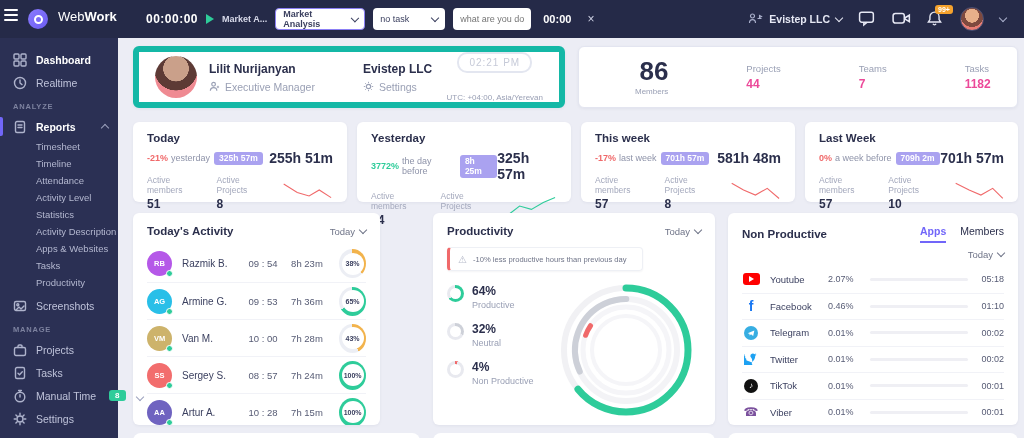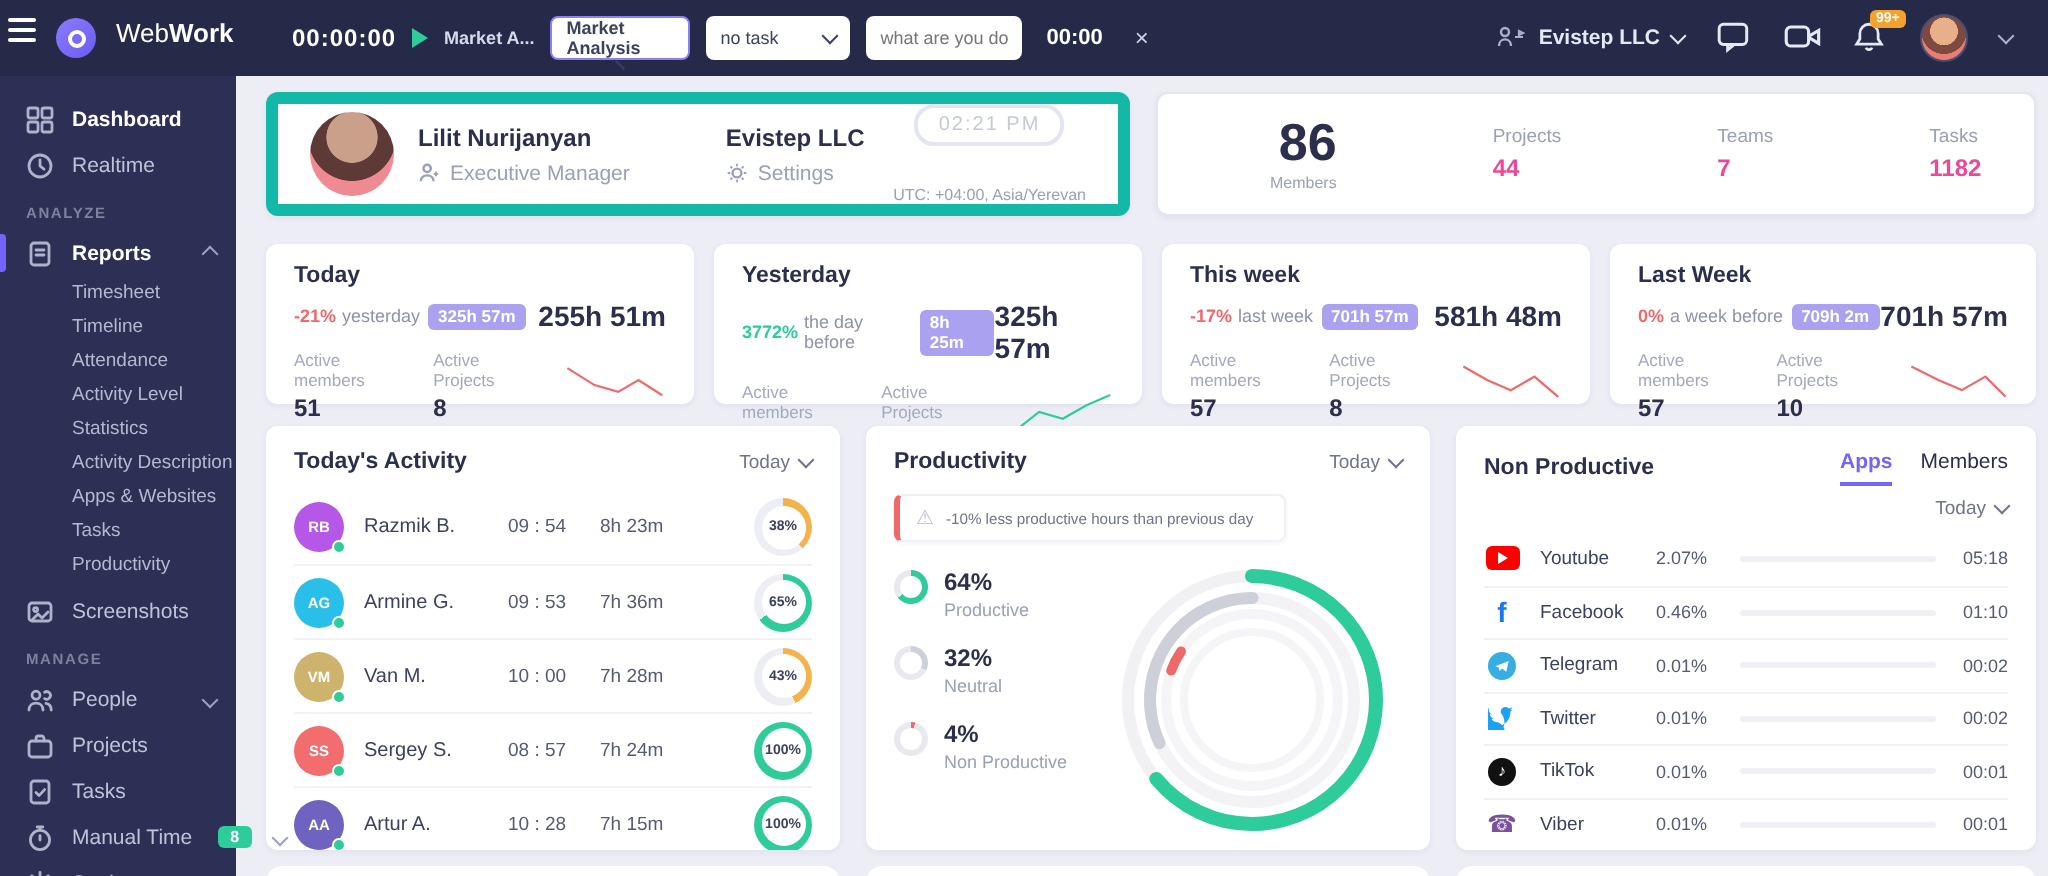--- a/index.html
+++ b/index.html
@@ -12,21 +12,21 @@
   .hamburger span { height:2px; background:#fff; border-radius:1px; }
   .logo-badge { width:20px; height:20px; border-radius:50%; background:linear-gradient(135deg,#8a7bff,#6c5cf0); display:flex; align-items:center; justify-content:center; }
   .logo-badge i { width:9px; height:9px; border:2px solid #fff; border-radius:50%; display:block; }
   .brand { color:#fff; font-size:13px; white-space:nowrap; }
   .brand b { font-weight:700; }
   .timer-group { display:flex; align-items:center; gap:8px; margin-left:28px; }
   .timer-time { color:#fff; font-weight:700; font-size:12px; letter-spacing:.5px; }
   .play-btn { width:0; height:0; border-left:8px solid #2ecc9a; border-top:5px solid transparent; border-bottom:5px solid transparent; cursor:pointer; }
   .timer-proj { color:#d8daea; font-size:9px; font-weight:700; }
   .tb-select { background:#fff; border-radius:4px; height:22px; display:flex; align-items:center; justify-content:space-between; padding:0 7px; font-size:9px; color:#3c4160; cursor:pointer; gap:6px; }
-  .tb-select.primary { border:1px solid #8c80f5; width:70px; font-weight:700;flex-direction:column; }
+  .tb-select.primary { border:1px solid #8c80f5; width:90px; font-weight:700; }
   .tb-select.plain { width:72px; }
   .tb-input { background:#fff; border:none; border-radius:4px; height:22px; width:78px; font-size:9px; color:#7a7f99; padding:0 7px; font-family:"Liberation Sans",sans-serif; }
   .tb-count { color:#fff; font-weight:700; font-size:11px; margin-left:4px; }
   .tb-close { color:#cfd2e4; font-size:12px; margin-left:8px; cursor:pointer; }
   .topbar-right { margin-left:auto; display:flex; align-items:center; gap:16px; padding-right:18px; }
   .org-group { display:flex; align-items:center; gap:6px; color:#e6e8f4; font-size:10.5px; font-weight:700; cursor:pointer; }
   .chev { width:6px; height:6px; border-right:1.5px solid currentColor; border-bottom:1.5px solid currentColor; transform:rotate(45deg); display:inline-block; margin-top:-3px; }
   .tb-icon { width:18px; height:18px; cursor:pointer; position:relative; }
   .tb-icon svg { display:block; }
   .notif-badge { position:absolute; top:-5px; left:9px; background:#f5a22d; color:#fff; font-size:7px; font-weight:700; border-radius:3px; padding:1px 3px; line-height:1; }
@@ -82,21 +82,21 @@
   .sum-cmp { color:#8e93a9; margin-right:4px; }
   .sum-badge { background:#aaa2f0; color:#fff; font-size:8.5px; font-weight:700; border-radius:3px; padding:1.5px 5px; }
   .sum-value { margin-left:auto; font-size:14px; font-weight:700; color:#2b2f4c; }
   .sum-bottom { display:flex; margin-top:9px; align-items:flex-start; }
   .sum-pair { margin-right:18px; }
   .sum-pair .l { font-size:8.5px; color:#a3a8bc; }
   .sum-pair .v { font-size:12px; font-weight:700; color:#2b2f4c; margin-top:2px; }
   .spark { margin-left:auto; }
 
   
-  .act-card { left:15px; top:175px; width:287px; height:212px; overflow:hidden; padding:12px 14px 0; }
+  .act-card { left:15px; top:175px; width:247px; height:212px; overflow:hidden; padding:12px 14px 0; }
   .card-head { display:flex; align-items:center; }
   .card-title { font-size:11.5px; font-weight:700; color:#2b2f4c; }
   .filter { margin-left:auto; font-size:9.5px; color:#6f7488; display:flex; align-items:center; gap:5px; cursor:pointer; }
   .act-row { display:flex; align-items:center; height:37px; border-top:1px solid #f1f2f7; }
   .act-row:first-of-type { border-top:none; }
   .act-avatar { width:25px; height:25px; border-radius:50%; color:#fff; font-size:7.5px; font-weight:700; display:flex; align-items:center; justify-content:center; position:relative; flex-shrink:0; }
   .act-avatar .dot { position:absolute; right:-1px; bottom:-1px; width:7px; height:7px; border-radius:50%; background:#2ecc9a; border:1.5px solid #fff; }
   .act-name { font-size:10px; color:#3c4160; margin-left:10px; width:72px; }
   .act-start { font-size:9.5px; color:#565b74; width:46px; }
   .act-dur { font-size:9.5px; color:#565b74; width:52px; }
@@ -256,31 +256,20 @@
           <circle cx="4.8" cy="5.8" r="1"></circle>
           <path d="M3 11l3-3 2 2 3-3"></path>
         </svg>
       </span>
     <span class="lbl">Screenshots</span>
   </div>
   <div class="side-section">MANAGE</div>
   <div class="side-item">
     <span class="side-icon">
         <svg width="14" height="14" viewBox="0 0 14 14">
-          <circle cx="5" cy="4.6" r="2"></circle>
-          <path d="M1.5 12c0-2 1.5-3.4 3.5-3.4S8.5 10 8.5 12"></path>
-          <path d="M9.3 3.1a1.9 1.9 0 110 3.2M10 8.7c1.6.3 2.6 1.6 2.6 3.3"></path>
-        </svg>
-      </span>
-    <span class="lbl">People</span>
-    <span class="side-chev"><span class="chev"></span></span>
-  </div>
-  <div class="side-item">
-    <span class="side-icon">
-        <svg width="14" height="14" viewBox="0 0 14 14">
           <rect x="1.5" y="4.5" width="11" height="8" rx="1.5"></rect>
           <path d="M5 4.5V3.2A1.2 1.2 0 016.2 2h1.6A1.2 1.2 0 019 3.2v1.3"></path>
         </svg>
       </span>
     <span class="lbl">Projects</span>
   </div>
   <div class="side-item">
     <span class="side-icon">
         <svg width="14" height="14" viewBox="0 0 14 14">
           <rect x="2.5" y="1.5" width="9" height="11" rx="1.5"></rect>

